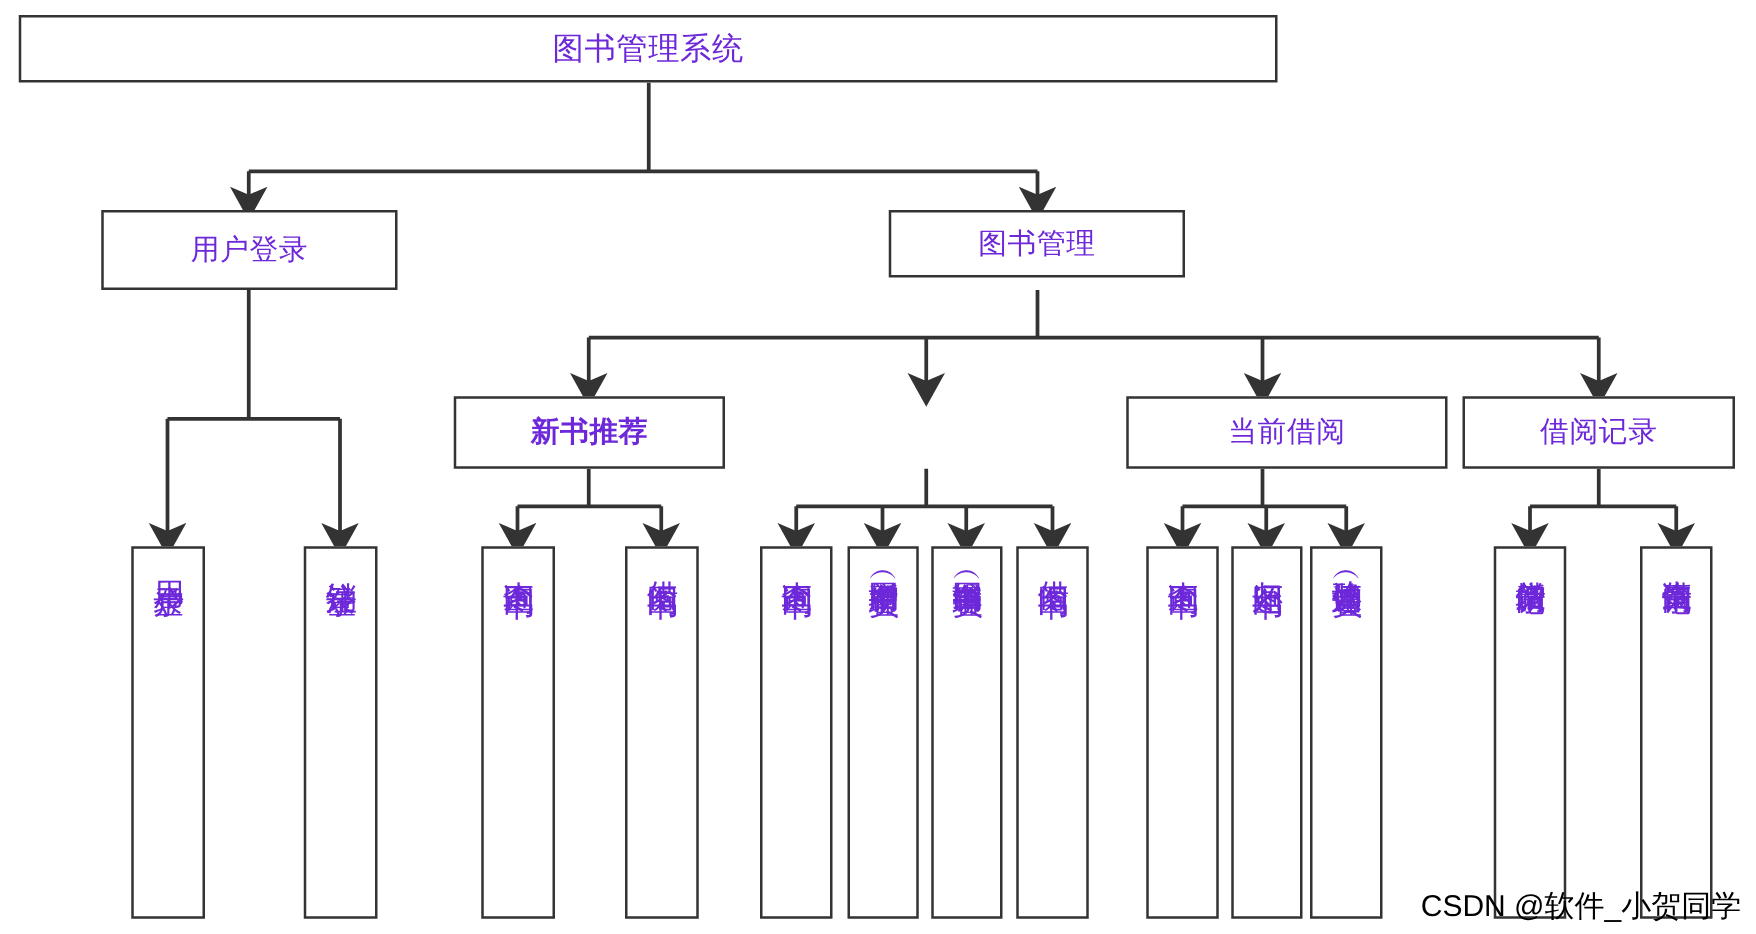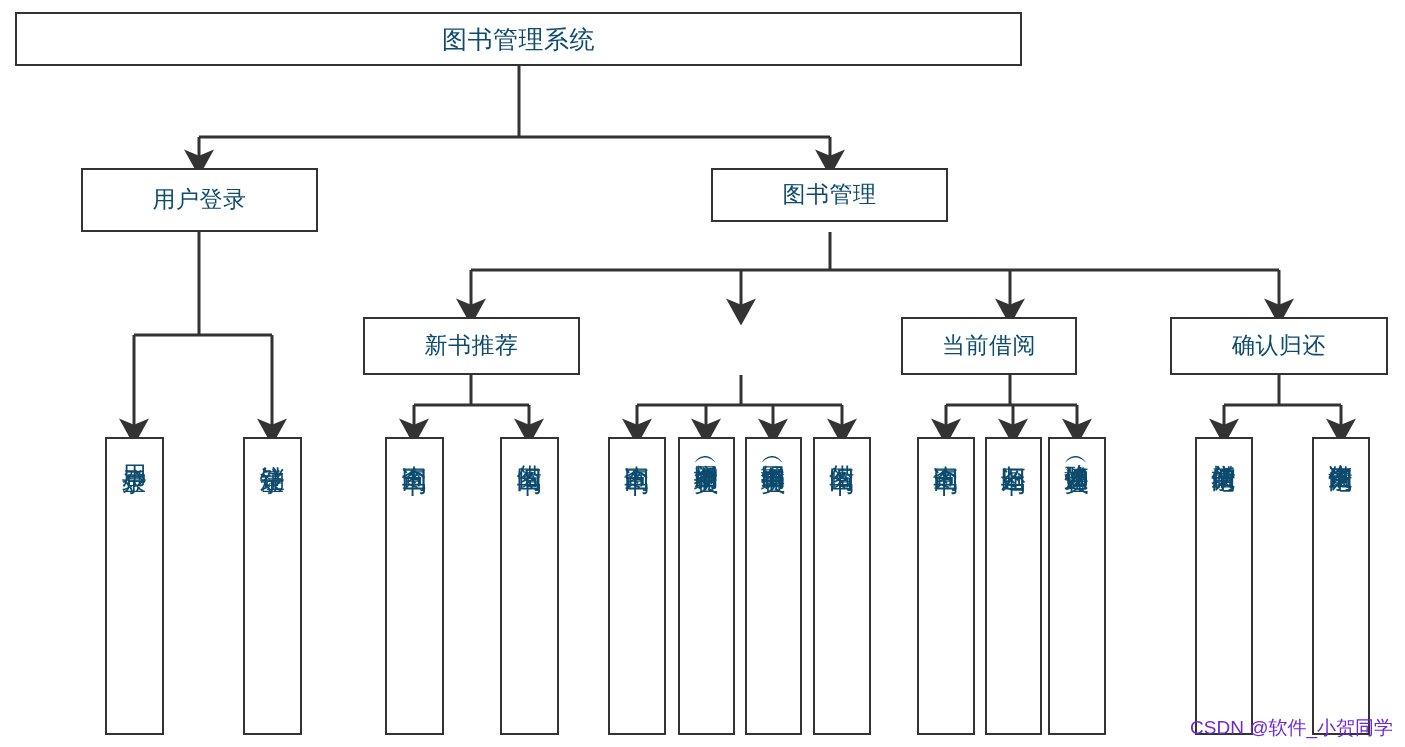--- a/index.html
+++ b/index.html
@@ -25,21 +25,21 @@
     height: 747px;
   }
   .node {
     position: absolute;
     box-sizing: border-box;
     border: 2px solid #333333;
     background: #ffffff;
     display: flex;
     align-items: center;
     justify-content: center;
-    color: #0c4a6e;
+    color: #6d28d9;
   }
   .node .lbl {
     display: block;
     text-align: center;
     line-height: 1.12;
     letter-spacing: 0.5px;
   }
   .node.horiz .lbl {
     font-size: 23px;
     white-space: nowrap;
@@ -58,22 +58,22 @@
   }
   .node.vert.tight .lbl {
     font-size: 24px;
     letter-spacing: 1px;
   }
   .node.root .lbl { font-size: 25px; }
   .watermark {
     position: absolute;
     right: 12px;
     bottom: 6px;
-    font-size: 19px;
-    color: #6d28d9;
+    font-size: 24px;
+    color: #000000;
     white-space: nowrap;
     pointer-events: none;
   }
 </style>
 </head>
 <body>
 
 <div id="canvas">
 
   <svg id="wires" viewBox="0 0 1405 747" xmlns="http://www.w3.org/2000/svg">
@@ -130,28 +130,28 @@
     <span class="lbl">图书管理系统</span>
   </div>
 
   <div class="node horiz" style="left:81px; top:168px; width:237px; height:64px;">
     <span class="lbl">用户登录</span>
   </div>
   <div class="node horiz" style="left:711px; top:168px; width:237px; height:54px;">
     <span class="lbl">图书管理</span>
   </div>
 
-  <div class="node horiz" style="left:363px; top:317px; width:217px; height:58px;">
+  <div class="node horiz" style="left:363px; top:317px; width:217px; height:58px;font-weight:bold;">
     <span class="lbl">新书推荐</span>
   </div>
-  <div class="node horiz" style="left:901px; top:317px; width:176px; height:58px;">
+  <div class="node horiz" style="left:901px; top:317px; width:257px; height:58px;">
     <span class="lbl">当前借阅</span>
   </div>
   <div class="node horiz" style="left:1170px; top:317px; width:218px; height:58px;">
-    <span class="lbl">确认归还</span>
+    <span class="lbl">借阅记录</span>
   </div>
 
   <div class="node vert" style="left:105px; top:437px; width:59px; height:298px;">
     <span class="lbl">用户登录</span>
   </div>
   <div class="node vert" style="left:243px; top:437px; width:59px; height:298px;">
     <span class="lbl">注销登录</span>
   </div>
 
   <div class="node vert" style="left:385px; top:437px; width:59px; height:298px;">

